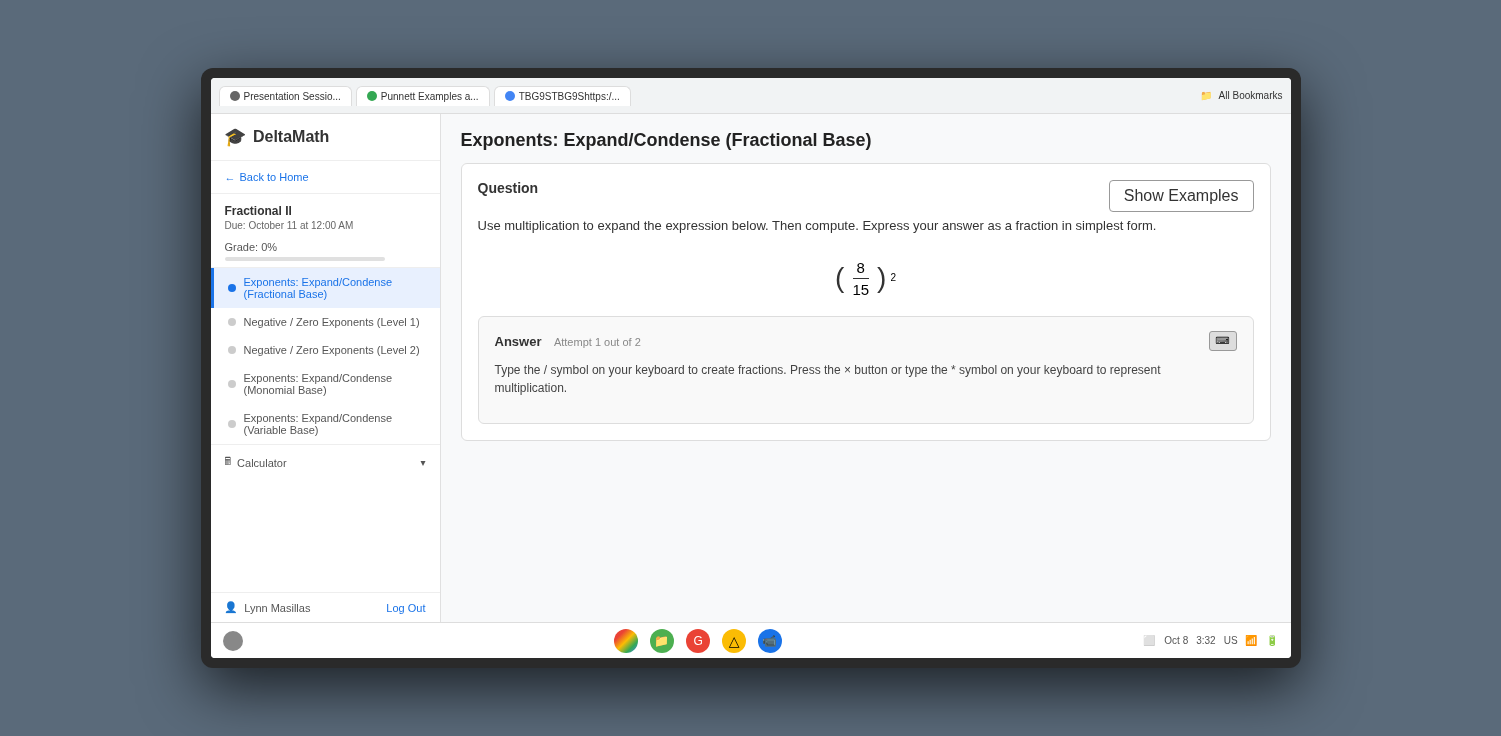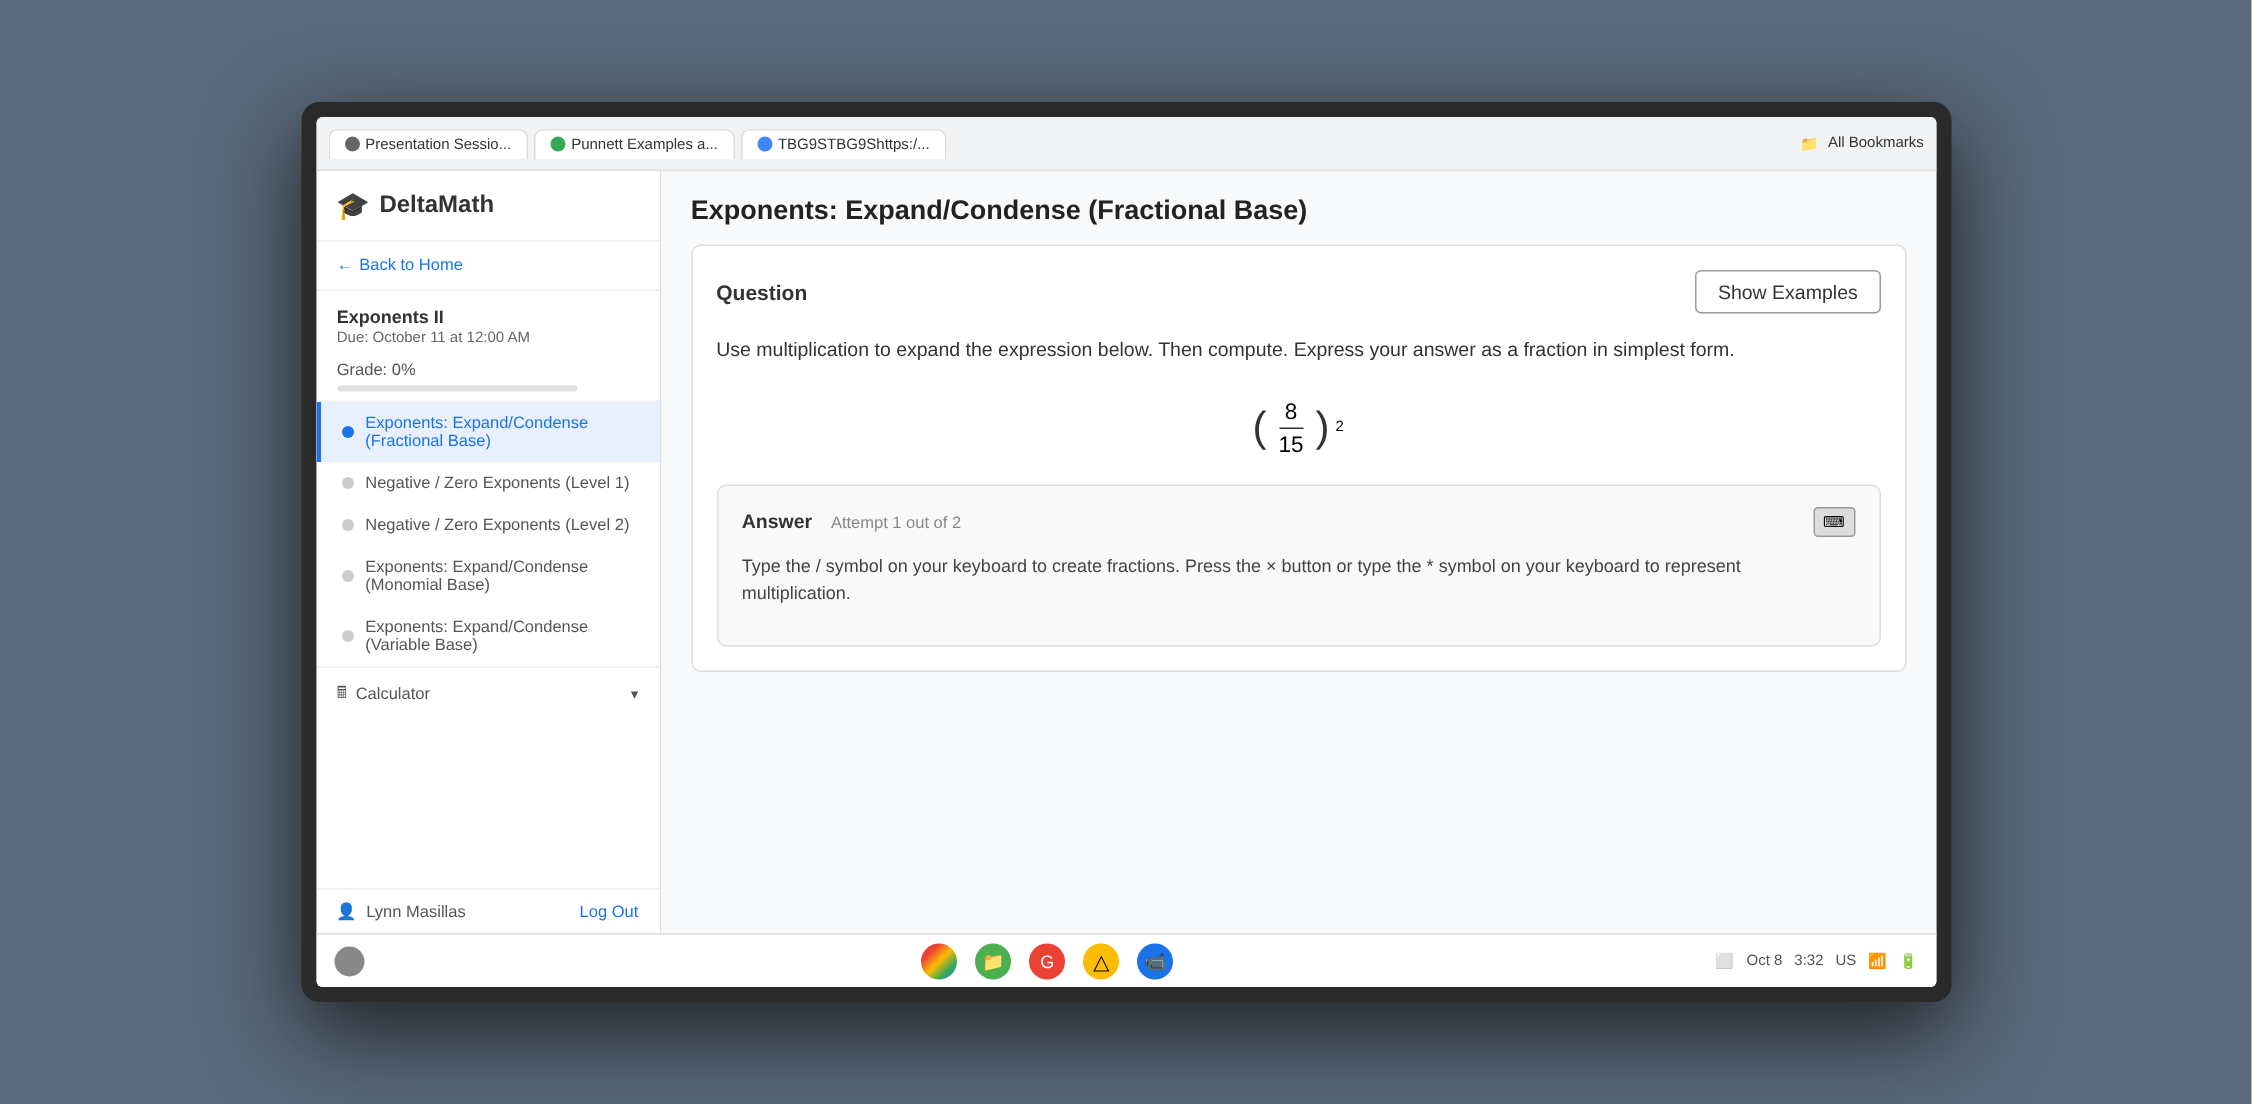--- a/index.html
+++ b/index.html
@@ -251,37 +251,37 @@
     .question-box {
       background: #fff;
       border: 1px solid #ddd;
       border-radius: 6px;
       padding: 16px;
     }
 
     .question-header {
       display: flex;
       justify-content: space-between;
-      align-items: center;
-      margin-bottom: 14px;
+      align-items: flex-start;
+      margin-bottom: 4px;
       gap: 36px;
     }
 
     .question-label {
       font-size: 14px;
       font-weight: bold;
       color: #333;
     }
 
     .show-examples-btn {
       padding: 6px 14px;
       border: 1px solid #999;
       background: #fff;
       border-radius: 4px;
-      font-size: 13px;
+      font-size: 16px;
       cursor: pointer;
       color: #333;
     }
 
     .question-text {
       font-size: 13px;
       color: #333;
       line-height: 1.6;
       margin-bottom: 20px;
     }
@@ -487,21 +487,21 @@
           <span class="sidebar-logo-icon">🎓</span>
           <span>DeltaMath</span>
         </div>
 
         <div class="back-link">
           <span>← </span>
           <span>Back to Home</span>
         </div>
 
         <div class="sidebar-section">
-          <div class="sidebar-section-title">Exponents II</div>
+          <div class="sidebar-section-title">Fractional II</div>
           <div class="sidebar-section-sub">Due: October 11 at 12:00 AM</div>
         </div>
 
         <div class="sidebar-grade">
           <span>Grade: 0%</span>
           <div class="progress-bar-small"></div>
         </div>
 
         <div class="sidebar-menu-item active">
           <div class="dot"></div>

